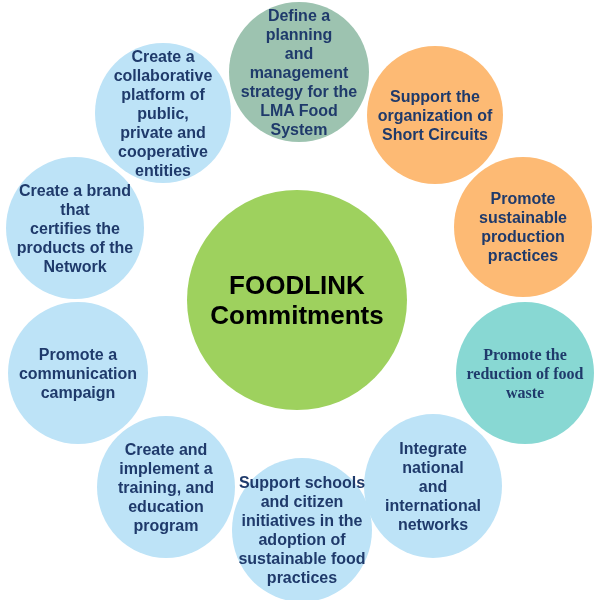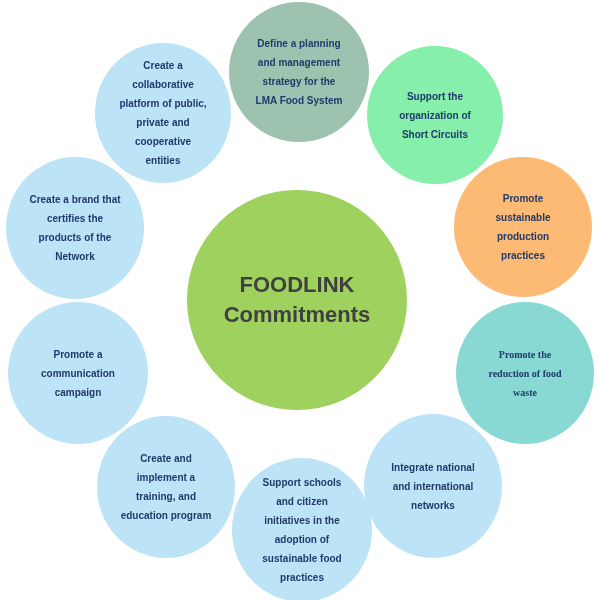--- a/index.html
+++ b/index.html
@@ -22,52 +22,52 @@
     .node {
       position: absolute;
       border-radius: 50%;
       display: flex;
       align-items: center;
       justify-content: center;
       text-align: center;
       box-sizing: border-box;
       color: #1f3a6b;
       font-weight: bold;
-      font-size: 10px;
+      font-size: 16px;
       line-height: 19px;
       padding: 0 6px;
     }
     .node span {
       display: block;
       white-space: pre-line;
     }
     .center-node {
-      font-size: 22px;
+      font-size: 26px;
       line-height: 30px;
-      color: #404040;
+      color: #000000;
     }
   </style>
 </head>
 <body>
 
 <div class="diagram">
 
   <div class="node center-node" style="left:187px; top:190px; width:220px; height:220px; background:#9ed15e;">
     <span>FOODLINK
 Commitments</span>
   </div>
 
   <div class="node" style="left:229px; top:2px; width:140px; height:140px; background:#9dc3b0;">
     <span>Define a planning
 and management
 strategy for the
 LMA Food System</span>
   </div>
 
-  <div class="node" style="left:367px; top:46px; width:136px; height:138px; background:#86efac;">
+  <div class="node" style="left:367px; top:46px; width:136px; height:138px; background:#fdba74;">
     <span>Support the
 organization of
 Short Circuits</span>
   </div>
 
   <div class="node" style="left:454px; top:157px; width:138px; height:140px; background:#fdba74;">
     <span>Promote
 sustainable
 production
 practices</span>

